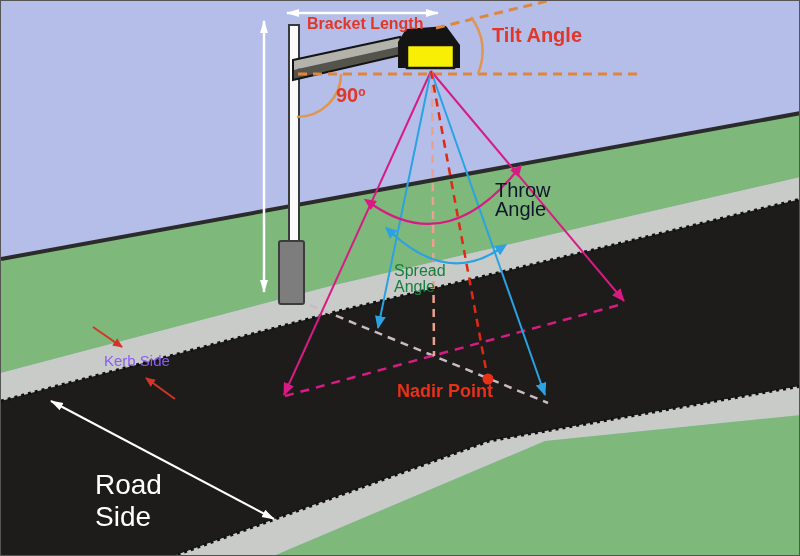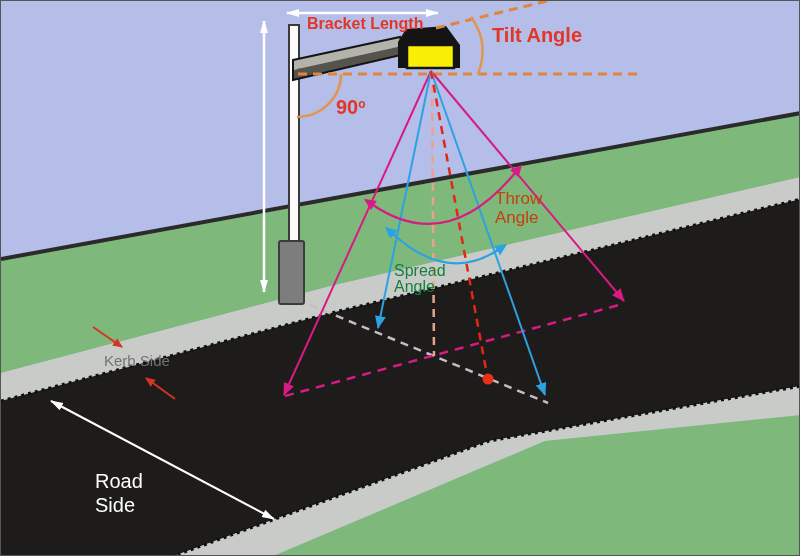--- a/index.html
+++ b/index.html
@@ -3,28 +3,28 @@
 <meta charset="utf-8">
 <style>
   html,body{margin:0;padding:0;background:#fff;}
   #stage{position:relative;width:800px;height:556px;overflow:hidden;border:1px solid #555;box-sizing:border-box;
          font-family:"Liberation Sans", sans-serif;}
   #scene-svg{position:absolute;left:0;top:0;}
   .lbl{position:absolute;white-space:nowrap;}
   .lbl-red{color:#e23628;font-weight:bold;}
   .lbl-bracket{left:306px;top:14px;font-size:16px;}
   .lbl-tilt{left:491px;top:23px;font-size:20px;}
-  .lbl-90{left:335px;top:83px;font-size:20px;margin-top:12px;}
+  .lbl-90{left:335px;top:83px;font-size:20px;}
   .lbl-90 .sup{font-size:12px;vertical-align:6px;}
   .lbl-pole{left:203px;top:136px;font-size:20px;width:72px;line-height:19px;white-space:normal;}
-  .lbl-throw{left:494px;top:188px;font-size:17px;color:#c2410c;width:60px;line-height:19px;white-space:normal;}
+  .lbl-throw{left:494px;top:180px;font-size:20px;color:#0f172a;width:60px;line-height:19px;white-space:normal;}
   .lbl-spread{left:393px;top:262px;font-size:16px;color:#15803d;width:64px;line-height:16px;white-space:normal;}
   .lbl-nadir{left:396px;top:380px;font-size:18px;color:#e93018;font-weight:bold;}
-  .lbl-kerb{left:103px;top:351px;font-size:15px;color:#737373;}
-  .lbl-road{left:94px;top:468px;font-size:20px;color:#ffffff;width:62px;line-height:24px;white-space:normal;}
+  .lbl-kerb{left:103px;top:351px;font-size:15px;color:#8b5cf6;}
+  .lbl-road{left:94px;top:468px;font-size:28px;color:#ffffff;width:62px;line-height:32px;white-space:normal;}
 </style>
 </head>
 <body>
 
 <div id="stage">
 
   <svg id="scene-svg" width="800" height="556" viewBox="0 0 800 556">
     <defs>
       <marker id="aw" markerUnits="userSpaceOnUse" markerWidth="15" markerHeight="11" refX="12" refY="5" orient="auto-start-reverse">
         <path d="M0,1 L13,5 L0,9 Z" fill="#ffffff"></path>
@@ -87,15 +87,16 @@
 
     <line x1="92" y1="326" x2="121" y2="346" stroke="#d43425" stroke-width="2" marker-end="url(#ar)"></line>
     <line x1="174" y1="398" x2="145" y2="377" stroke="#d43425" stroke-width="2" marker-end="url(#ar)"></line>
   </svg>
 
   <div class="lbl lbl-red lbl-bracket">Bracket Length</div>
   <div class="lbl lbl-red lbl-tilt">Tilt Angle</div>
   <div class="lbl lbl-red lbl-90"><span>90</span><span class="sup">o</span></div>
   <div class="lbl lbl-throw">Throw Angle</div>
   <div class="lbl lbl-spread">Spread Angle</div>
+  <div class="lbl lbl-nadir">Nadir Point</div>
   <div class="lbl lbl-kerb">Kerb Side</div>
   <div class="lbl lbl-road">Road Side</div>
 </div>
 
 </body></html>

